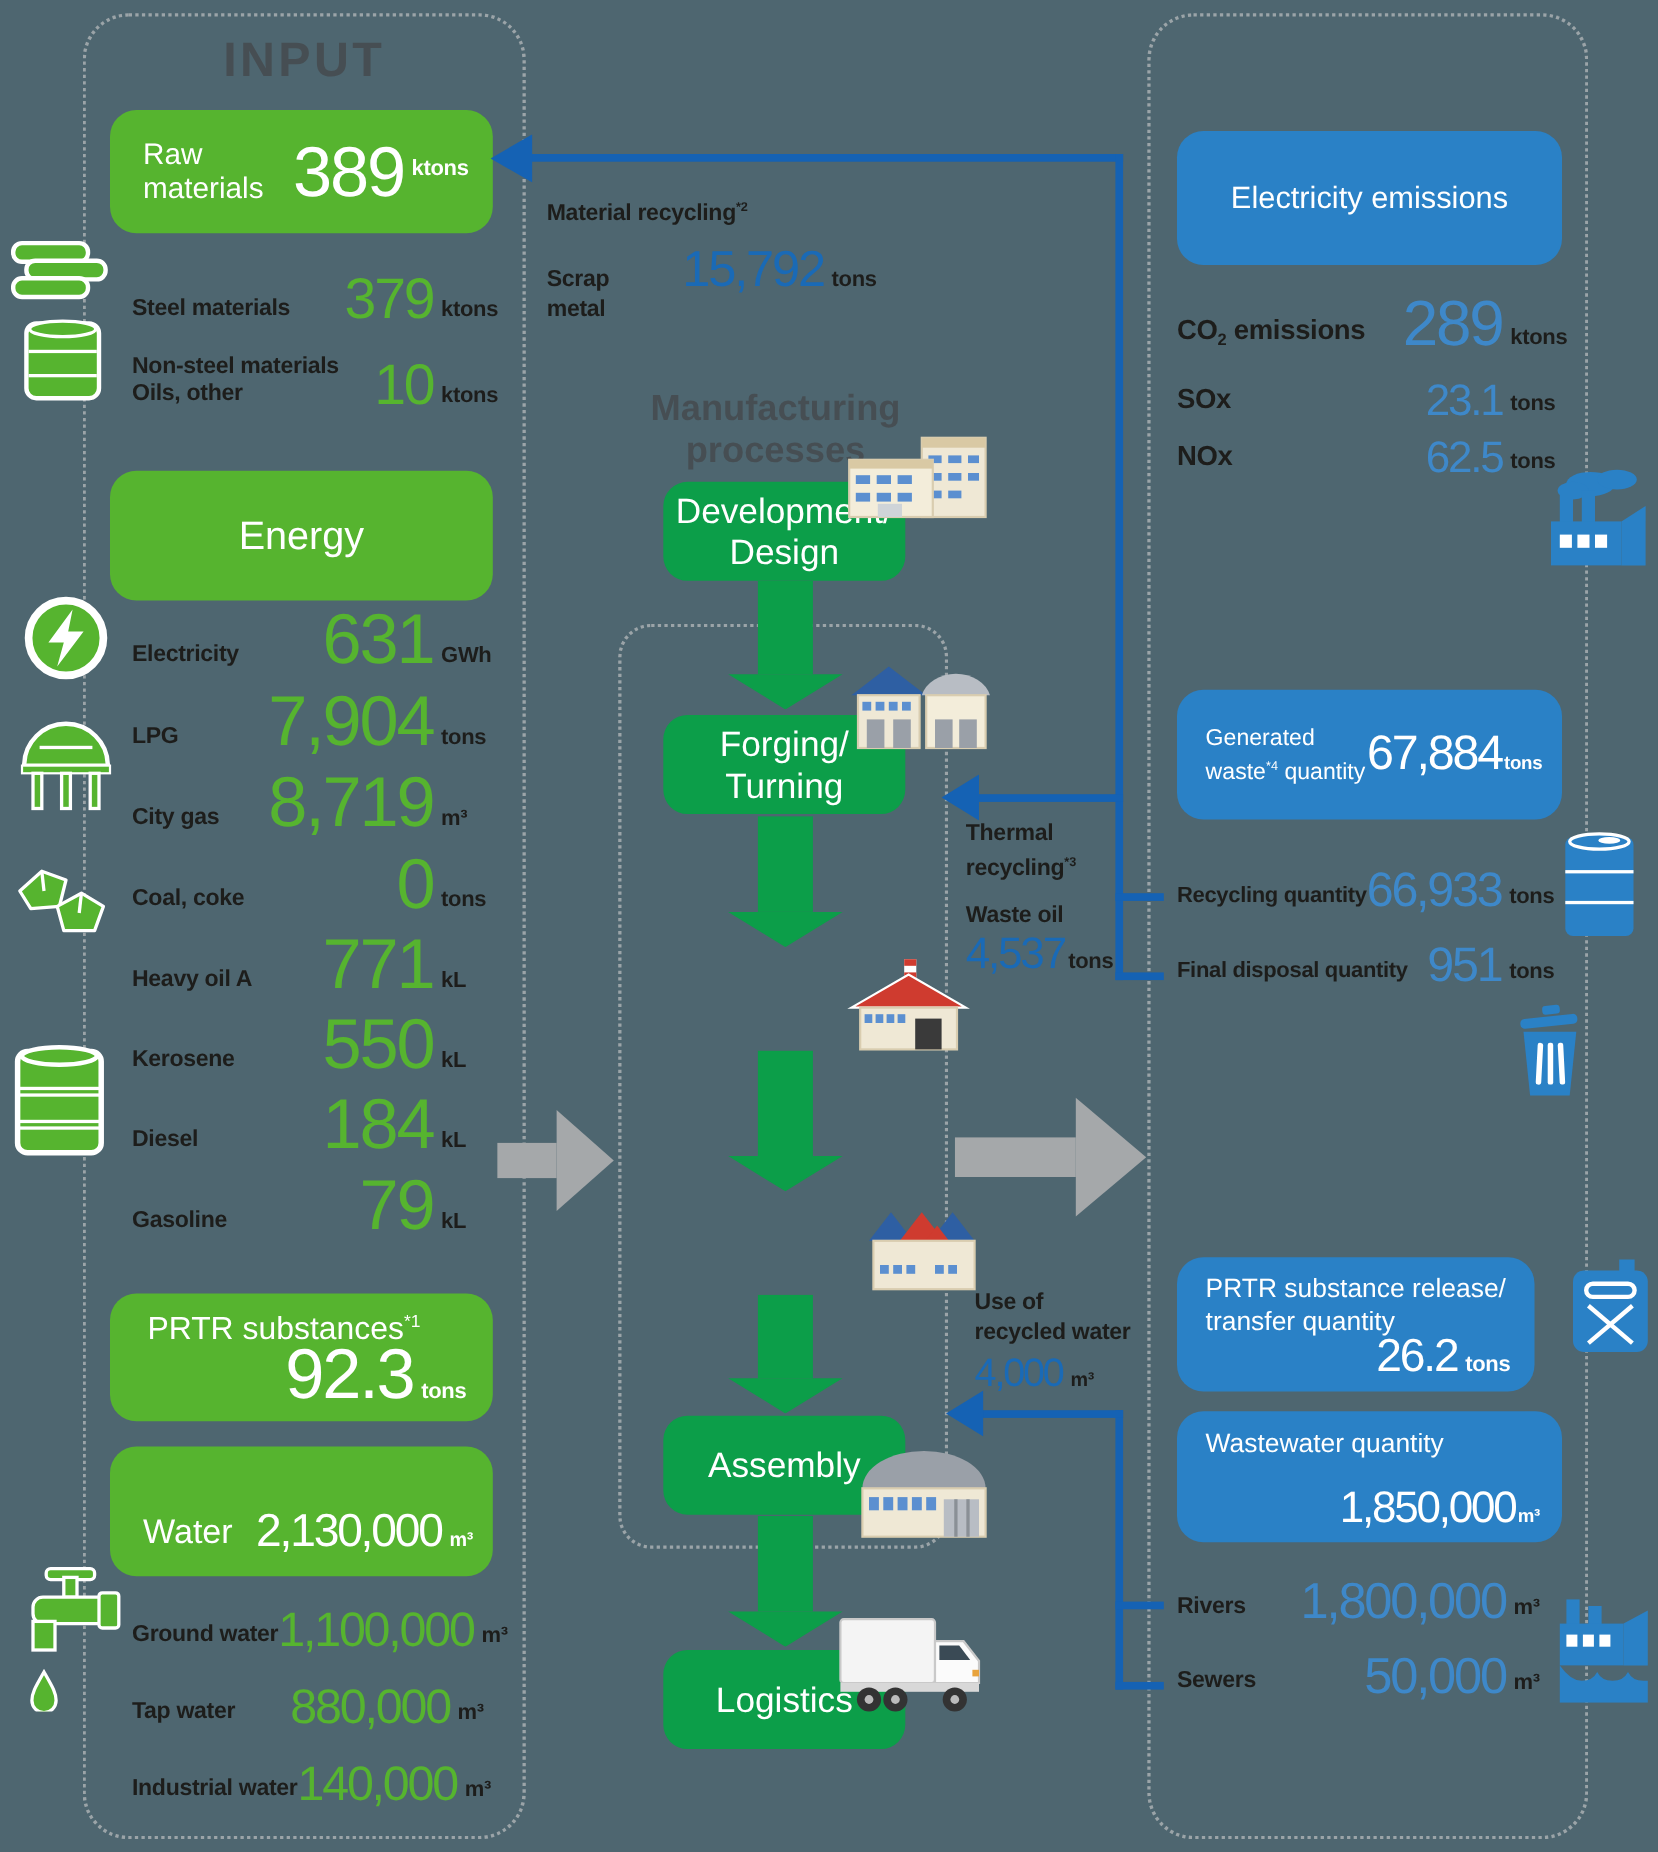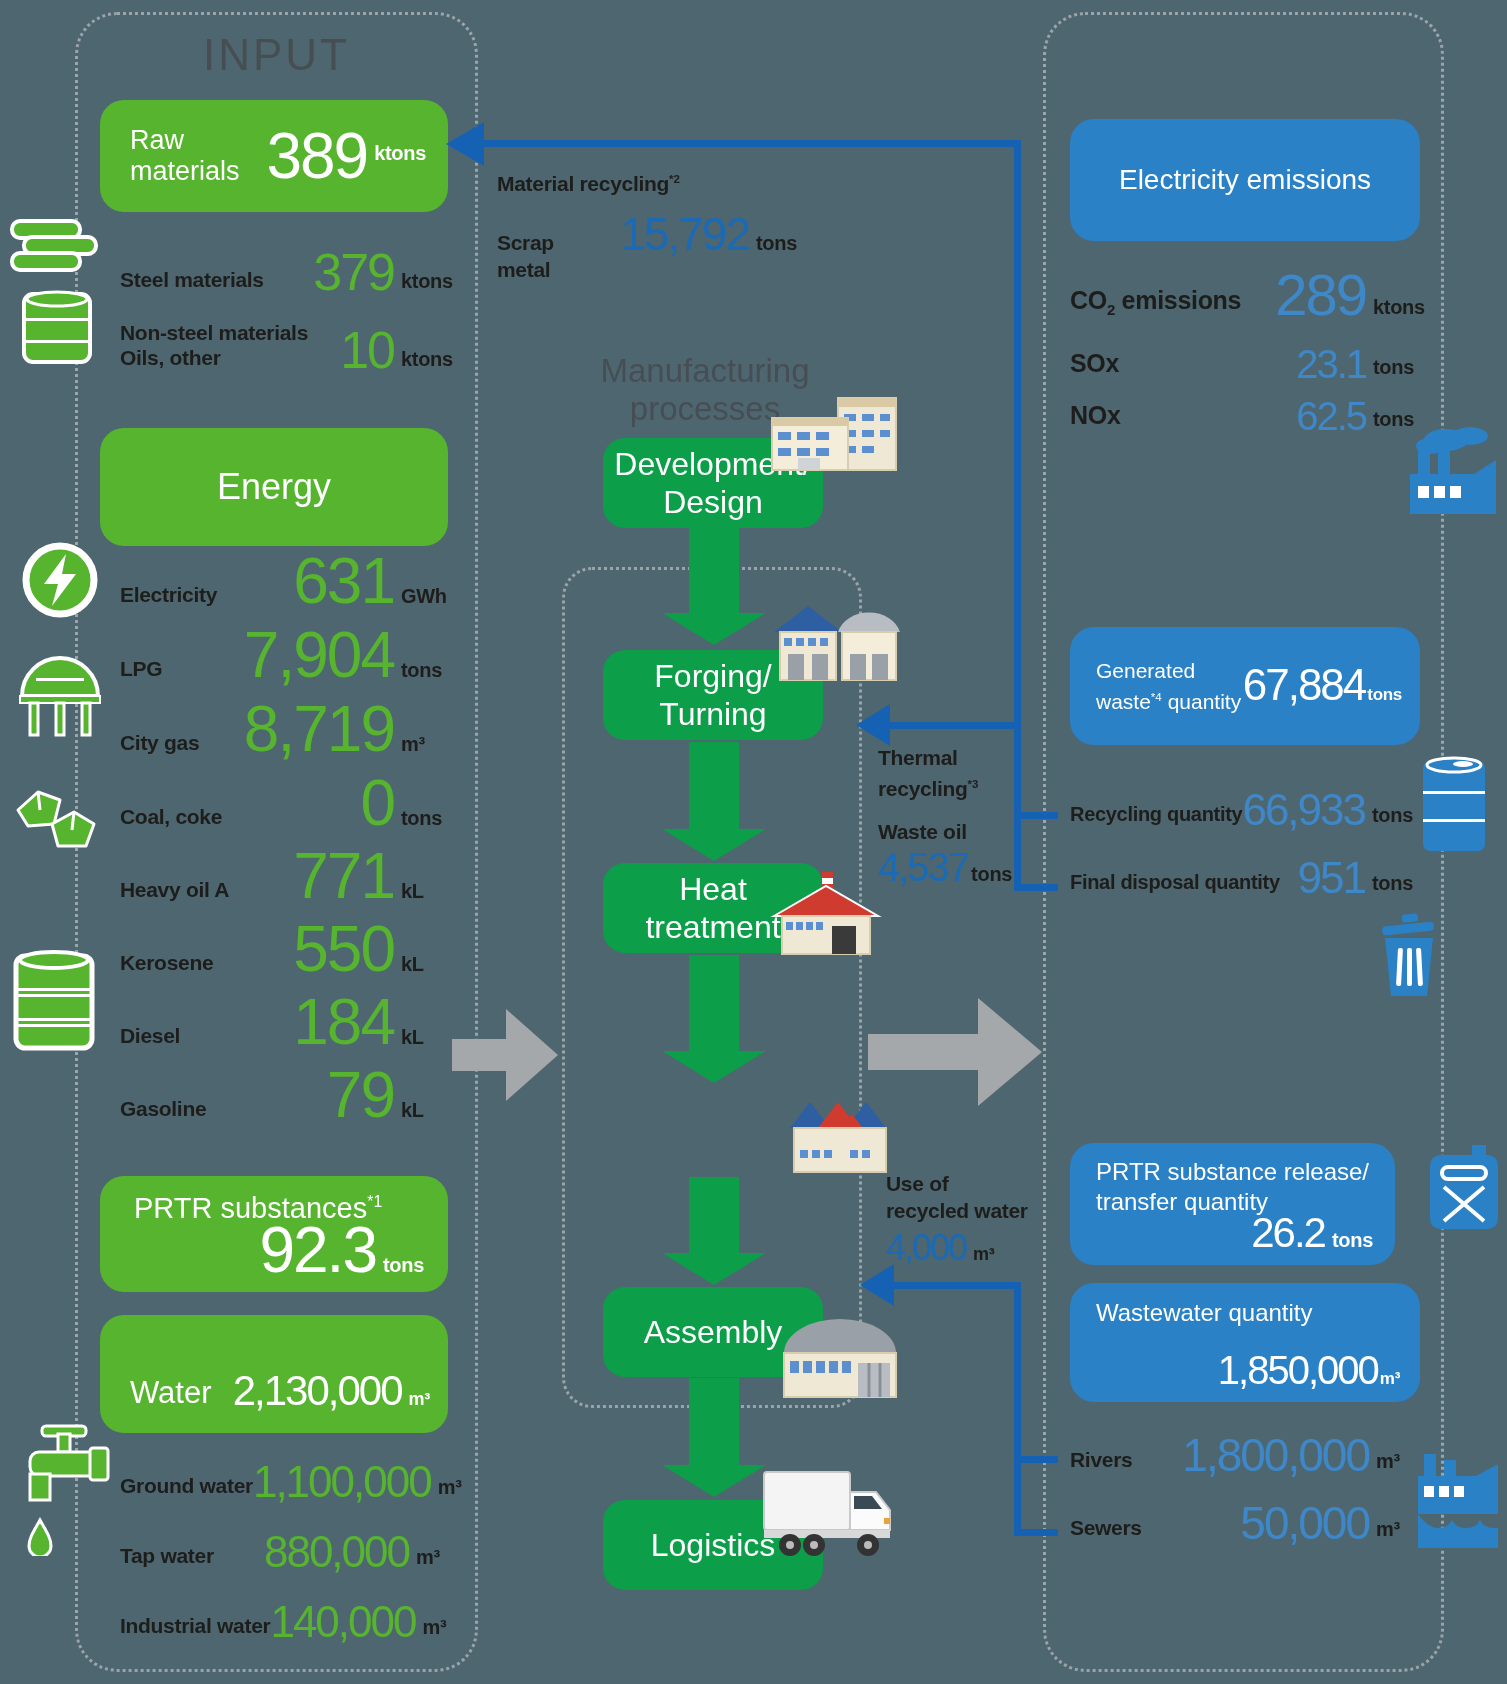--- a/index.html
+++ b/index.html
@@ -9,21 +9,21 @@
   }
   html,body{margin:0;padding:0;background:var(--background);}
   #stage{
     position:relative;width:1507px;height:1684px;overflow:hidden;
     background:var(--background);
     font-family:"Liberation Sans","DejaVu Sans",sans-serif;
     color:var(--text-dark);
   }
   .abs{position:absolute;}
   .dashed{position:absolute;border:3px dotted var(--dot-gray);border-radius:42px;box-sizing:border-box;}
-  .heading{position:absolute;font-size:44px;font-weight:400;letter-spacing:3px;color:var(--heading-gray);opacity:.8;text-align:center;}
+  .heading{position:absolute;font-size:44px;font-weight:700;letter-spacing:3px;color:var(--heading-gray);opacity:.8;text-align:center;}
   .boxg{position:absolute;background:var(--green);border-radius:24px;color:#fff;box-sizing:border-box;z-index:3;}
   .boxb{position:absolute;background:var(--blue);border-radius:24px;color:#fff;box-sizing:border-box;z-index:3;}
   .pbox{position:absolute;background:var(--dark-green);border-radius:22px;color:#fff;z-index:3;
         display:flex;align-items:center;justify-content:center;text-align:center;
         font-size:32px;line-height:38px;font-weight:400;}
   .row{position:absolute;display:flex;align-items:flex-end;white-space:nowrap;z-index:3;}
   .lbl{font-size:21px;font-weight:700;color:var(--text-dark);padding-bottom:6px;letter-spacing:-.3px;}
   .lbl .l2{line-height:25px;}
   .sp{flex:1;}
   .num{letter-spacing:-2px;font-weight:400;line-height:1;}
@@ -245,39 +245,36 @@
     <g fill="#56b42f" stroke="#fff" stroke-width="3">
       <rect x="28" y="2" width="44" height="10" rx="4"></rect>
       <rect x="44" y="10" width="12" height="18"></rect>
       <rect x="16" y="28" width="68" height="24" rx="9"></rect>
       <rect x="76" y="24" width="18" height="32" rx="3"></rect>
       <rect x="16" y="50" width="20" height="26"></rect>
       <path d="M26,96 c-8,14 -11,19 -11,26 a11,11 0 0 0 22,0 c0,-7 -3,-12 -11,-26 z"></path>
     </g>
   </svg>
 
-  <div class="abs" style="left:497px;top:166px;width:300px;z-index:3">
+  <div class="abs" style="left:497px;top:176px;width:300px;z-index:3">
     <div class="midlbl">
       <span>Material recycling</span><span class="note">*2</span>
     </div>
     <div style="display:flex;align-items:baseline;margin-top:14px">
       <span class="midlbl">Scrap metal</span>
       <span class="num bm f46" style="margin-left:16px">15,792</span>
       <span class="unit">tons</span>
     </div>
   </div>
 
   <div class="pbox" style="left:603px;top:438px;width:220px;height:90px">
     <span><span>Development/</span><br><span>Design</span></span>
   </div>
   <div class="pbox" style="left:603px;top:650px;width:220px;height:90px">
     <span><span>Forging/</span><br><span>Turning</span></span>
-  </div>
-  <div class="pbox" style="left:603px;top:863px;width:220px;height:90px">
-    <span><span>Heat</span><br><span>treatment</span></span>
   </div>
   <div class="pbox" style="left:603px;top:1287px;width:220px;height:90px">
     <span>Assembly</span>
   </div>
   <div class="pbox" style="left:603px;top:1500px;width:220px;height:90px">
     <span>Logistics</span>
   </div>
 
   <svg class="icon" style="left:660px;top:528px" width="108" height="117" viewBox="0 0 108 117">
     <rect x="29" y="0" width="50" height="85" fill="#0c9e49"></rect>

